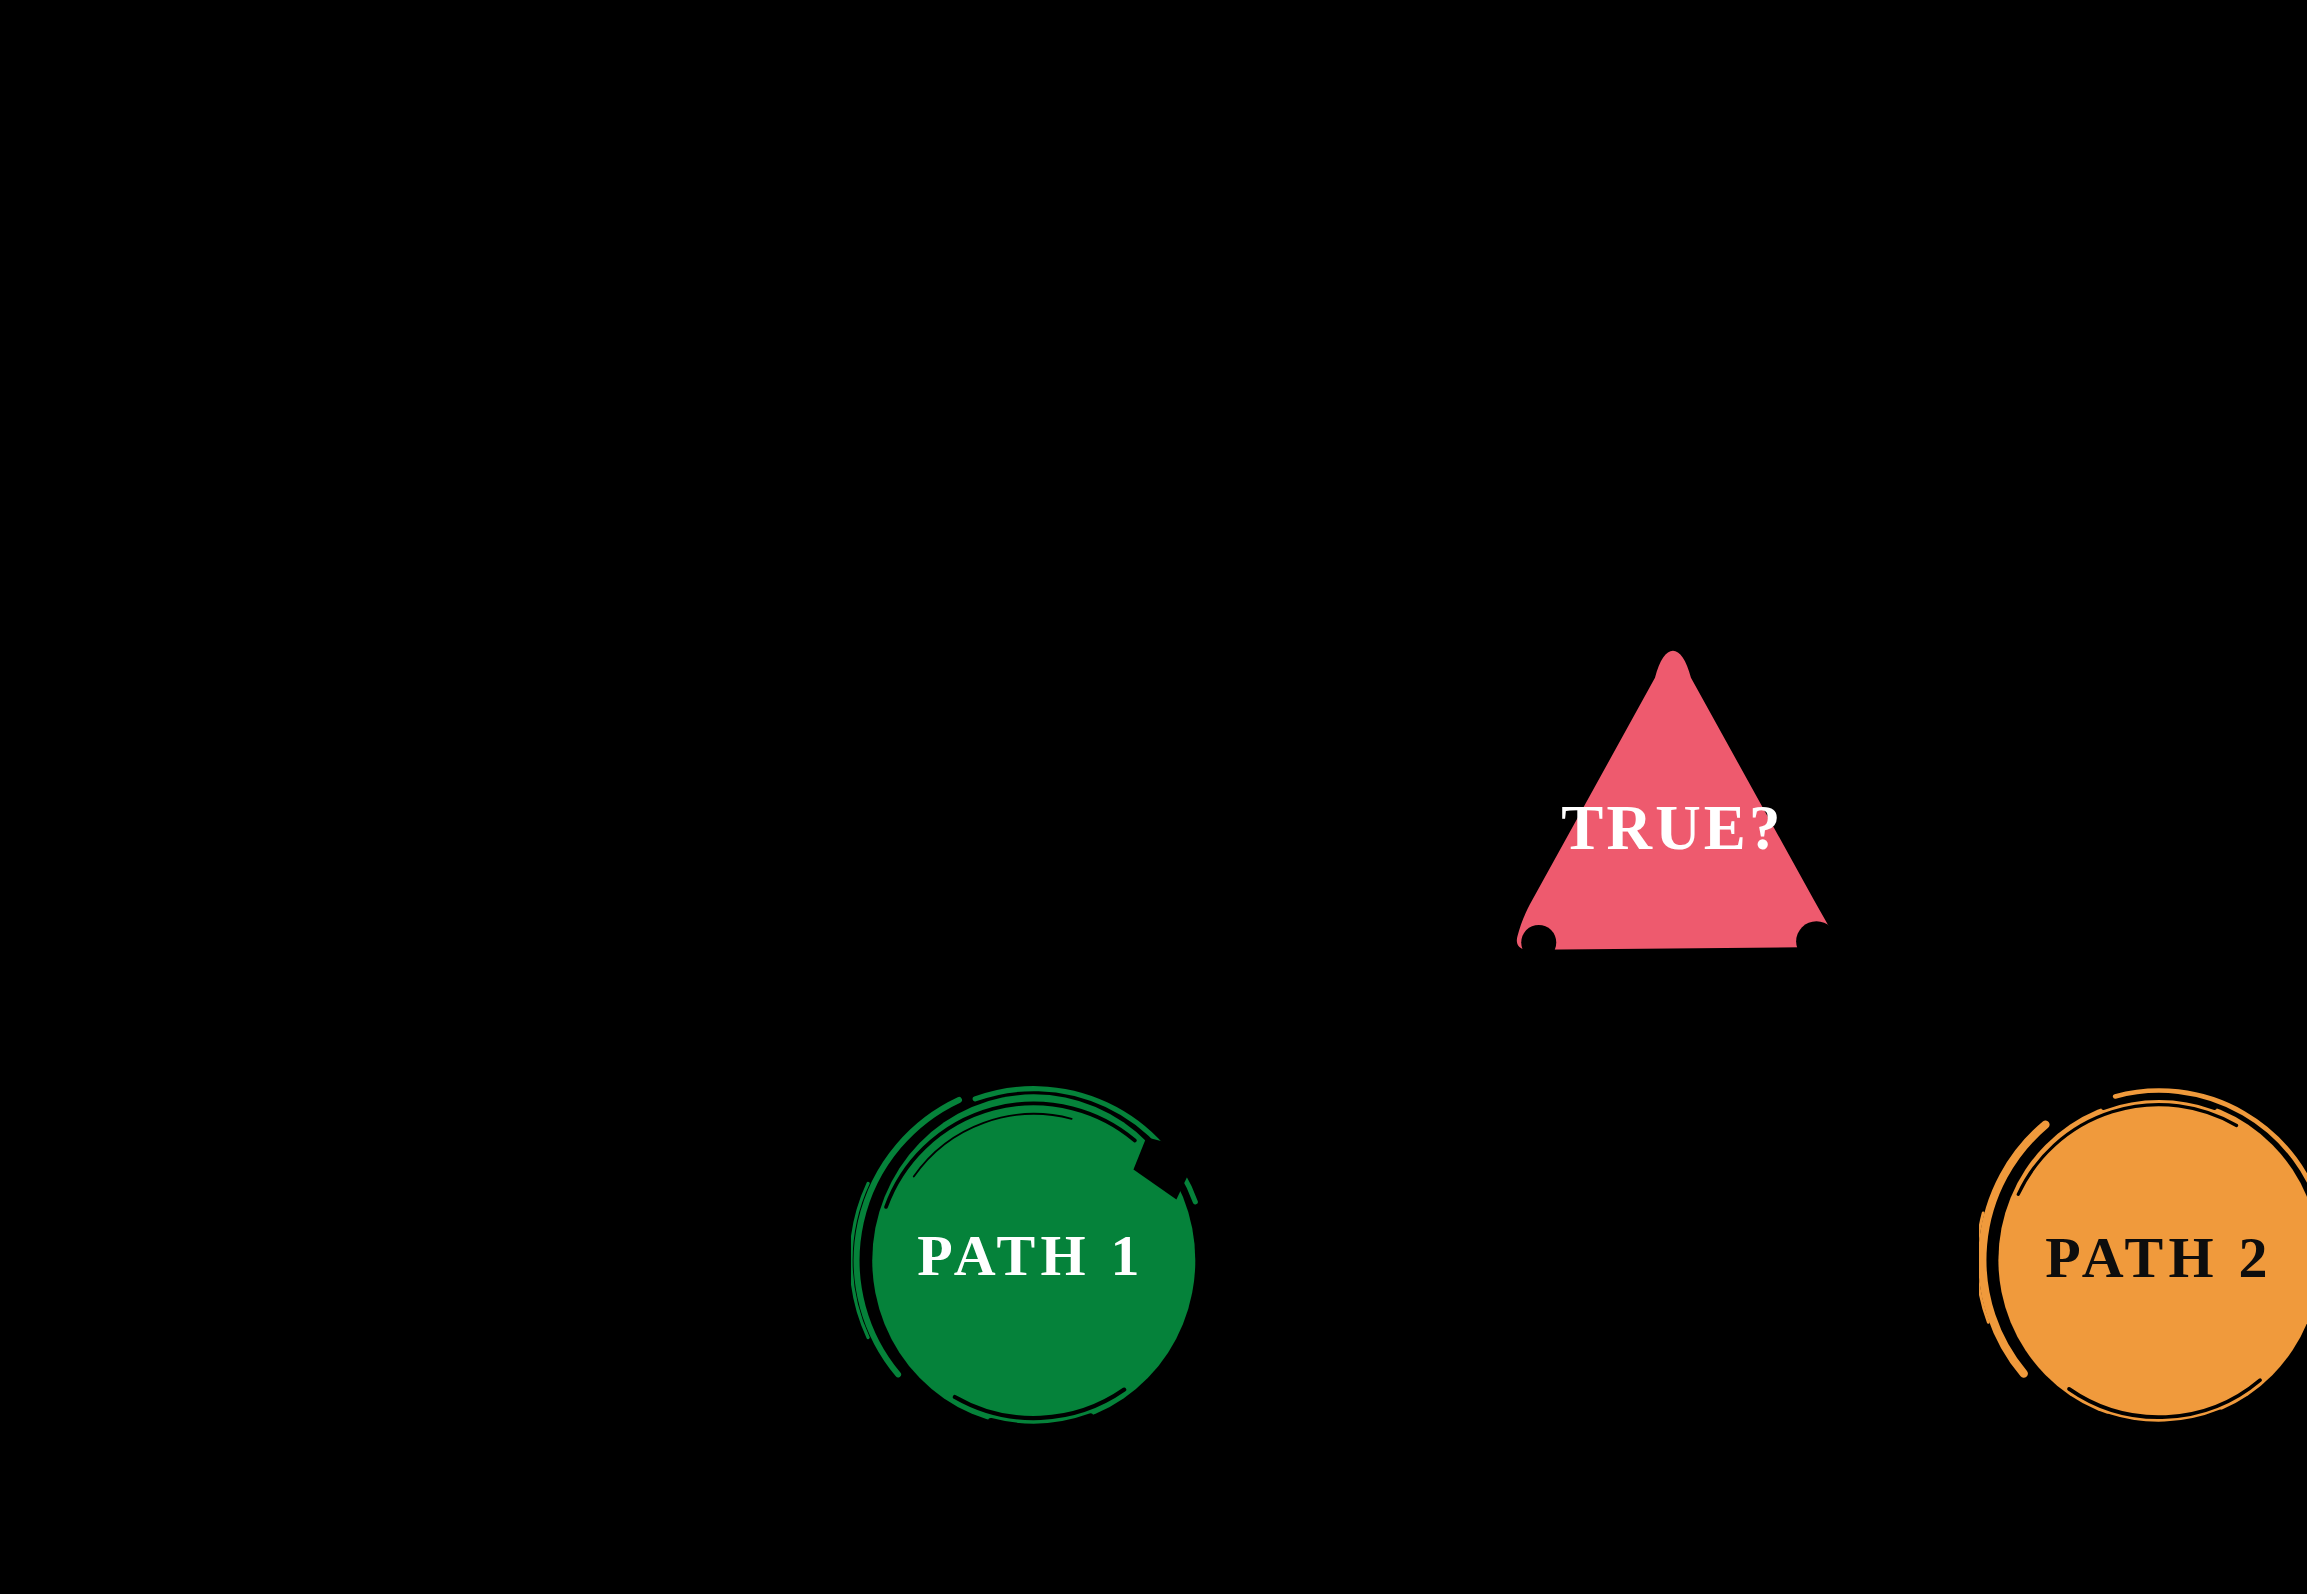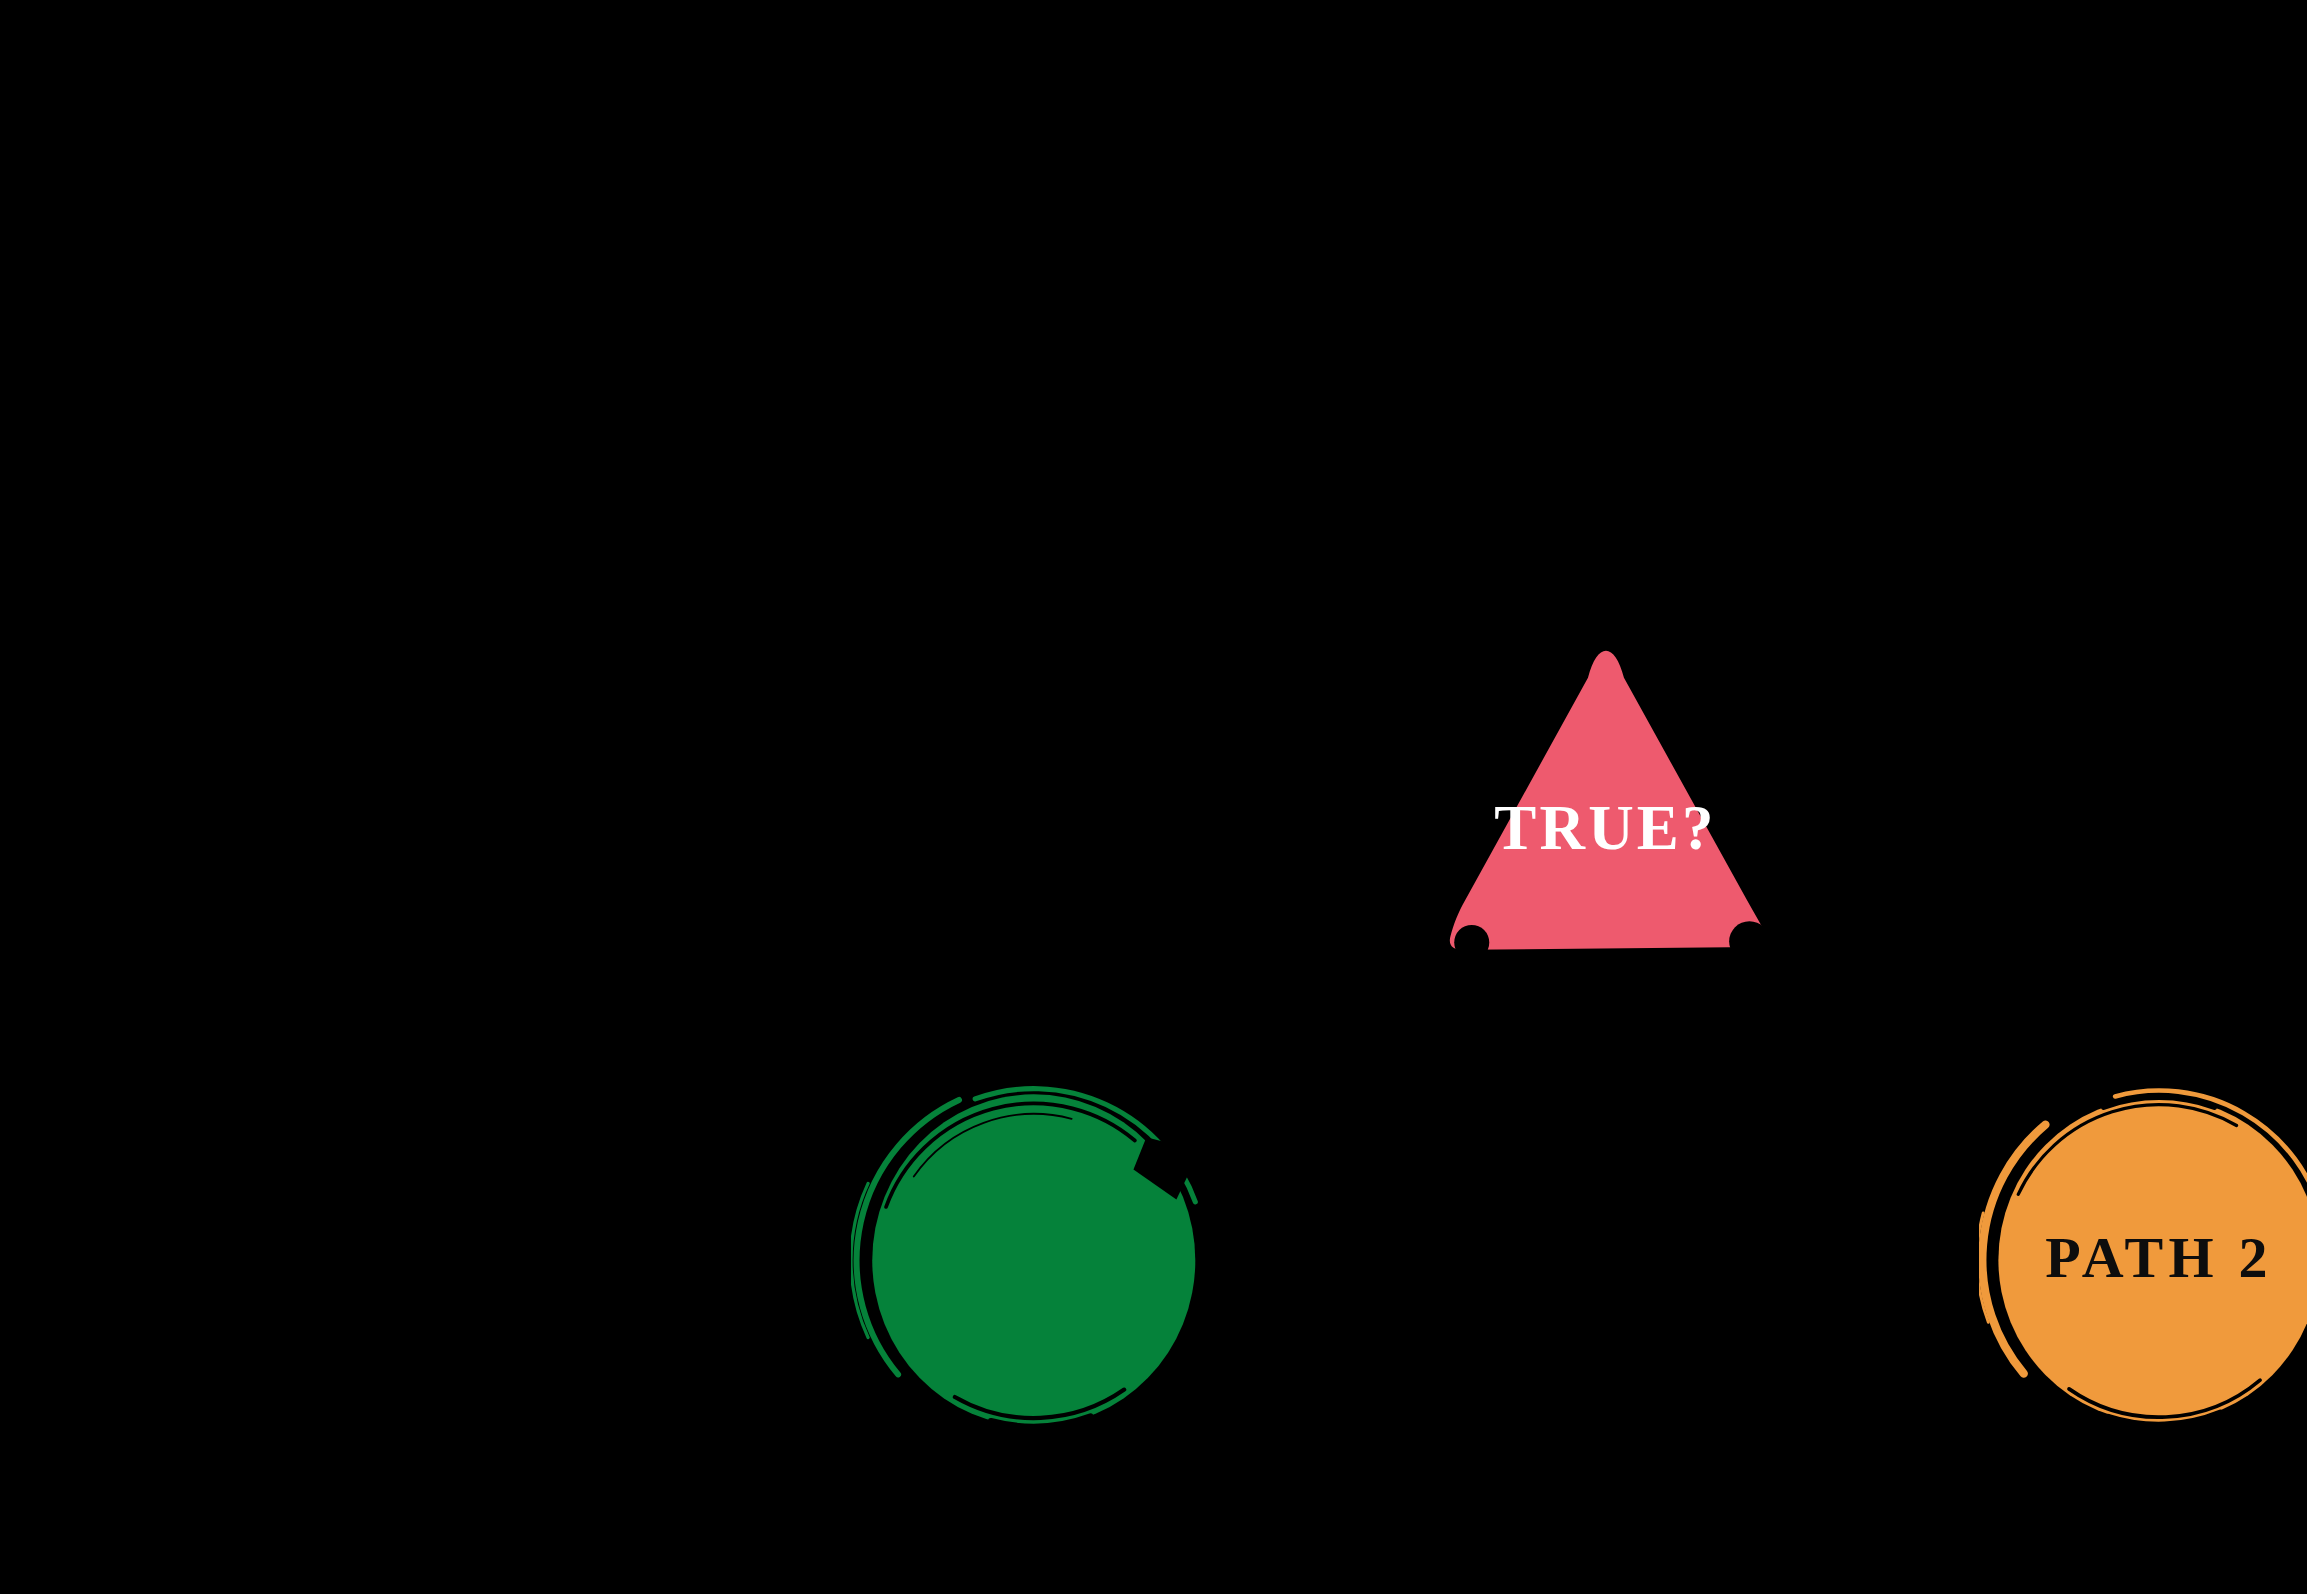--- a/index.html
+++ b/index.html
@@ -5,21 +5,21 @@
   html,body{margin:0;padding:0;background:#000;}
   #canvas{
     position:relative;
     width:3189px;height:1595px;
     background:#000;
     overflow:hidden;
     font-family:"Liberation Serif", serif;
   }
   figure.node{margin:0;position:absolute;}
   .node svg{position:absolute;left:0;top:0;width:100%;height:100%;display:block;}
-  .tri-node{left:1421px;top:628px;width:369px;height:332px;}
+  .tri-node{left:1488px;top:628px;width:369px;height:332px;}
   .p1-node{left:851px;top:1075px;width:360px;height:369px;}
   .p2-node{left:1979px;top:1077px;width:360px;height:365px;}
   .label{
     position:absolute;left:0;right:0;
     text-align:center;
     font-weight:700;
     line-height:1.1;
     white-space:nowrap;
     user-select:none;
   }
@@ -58,20 +58,21 @@
       <path fill="none" stroke-width="7" stroke-linecap="round" d="M 37 569 A 396 396 0 0 1 37 235" stroke="#05823a"></path>
       <path fill="none" stroke-width="11" stroke-linecap="round" d="M 269 52 A 372 372 0 0 1 746 275" stroke="#05823a"></path>
 
       <path fill="none" stroke="#000000" stroke-width="8" stroke-linecap="round" d="M 76 286 A 340 340 0 0 1 615 142"></path>
       <path fill="none" stroke="#000000" stroke-width="4" stroke-linecap="round" d="M 136 220 A 318 318 0 0 1 478 95"></path>
       <path fill="none" stroke="#000000" stroke-width="9" stroke-linecap="round" d="M 592 682 A 342 342 0 0 1 225 698"></path>
       <path fill="none" stroke="#000000" stroke-width="13" stroke-linecap="round" d="M 519 740 A 360 360 0 0 1 303 750"></path>
 
       <polygon fill="#000000" points="640,135 755,165 705,270 612,205"></polygon>
     </svg>
+    <div class="label p1-label">PATH 1</div>
   </figure>
 
   <figure class="node p2-node">
     <svg viewBox="0 0 780 790" preserveAspectRatio="none" aria-hidden="true">
 
       <ellipse cx="390" cy="396" rx="348" ry="352" fill="#f09a3c"></ellipse>
 
       <path fill="none" stroke-width="18" stroke-linecap="round" d="M 97 642 A 382 382 0 0 1 144 103" stroke="#f09a3c"></path>
       <path fill="none" stroke-width="6" stroke-linecap="round" d="M 20 531 A 394 394 0 0 1 9 294" stroke="#f09a3c"></path>
       <path fill="none" stroke-width="10" stroke-linecap="round" d="M 295 42 A 366 366 0 0 1 744 301" stroke="#f09a3c"></path>

